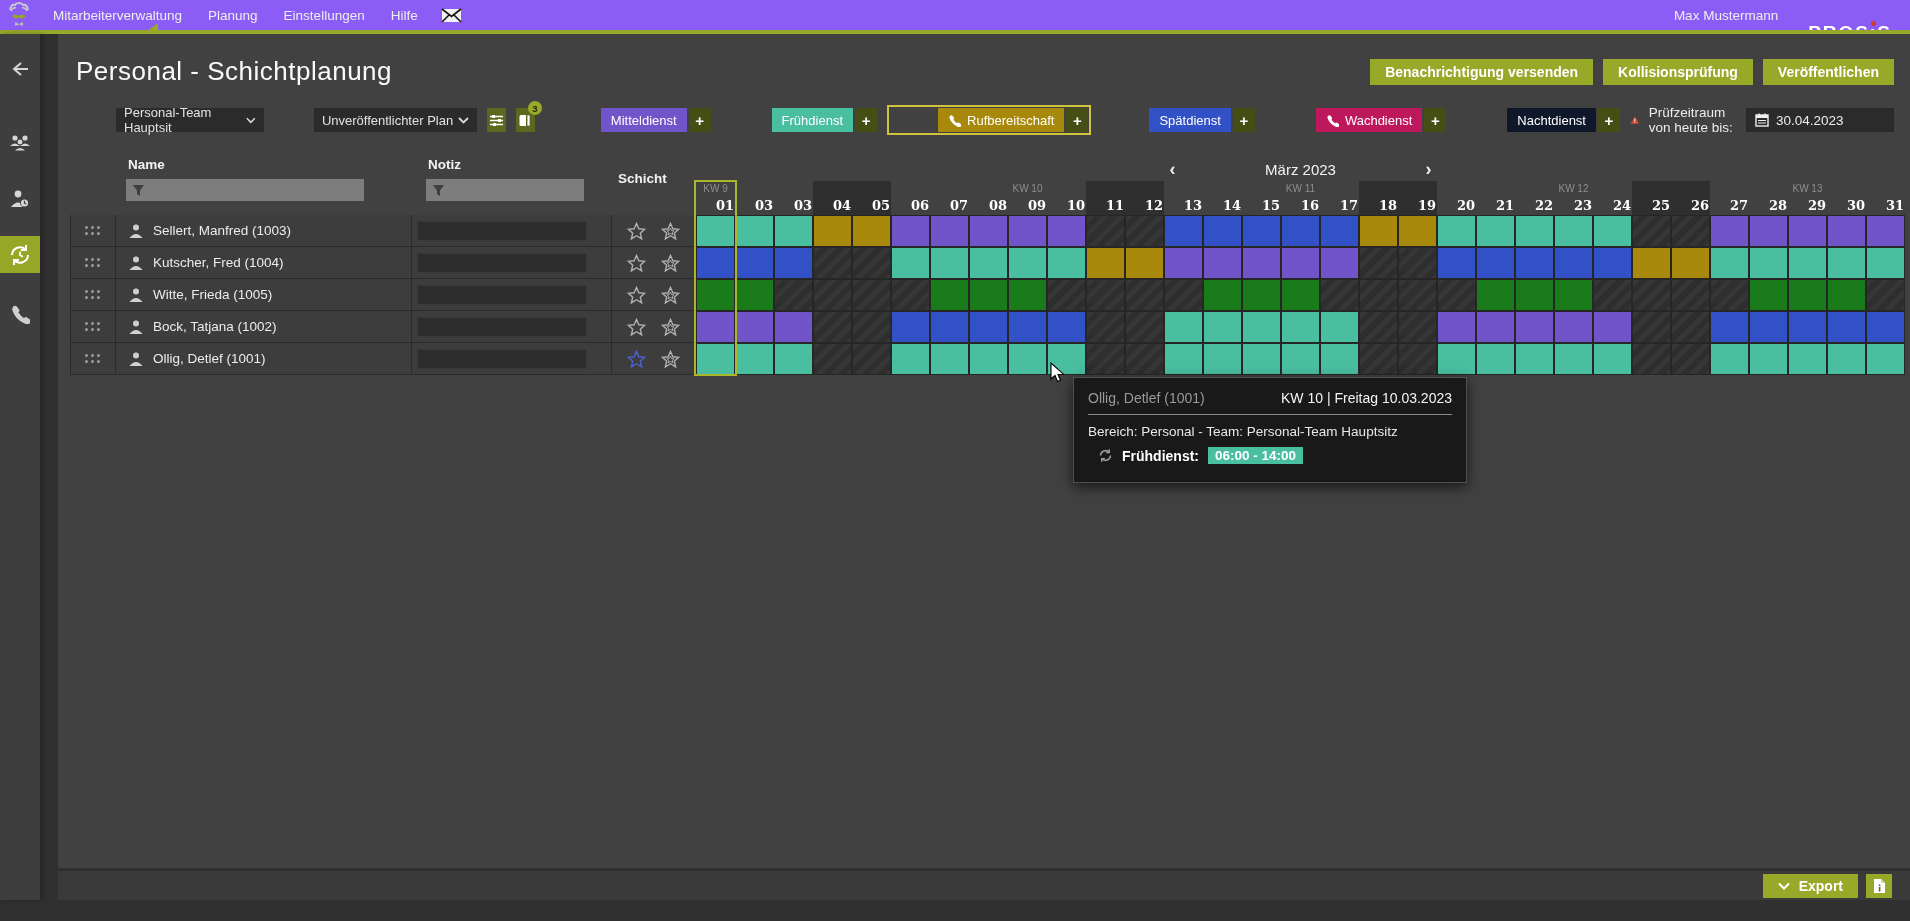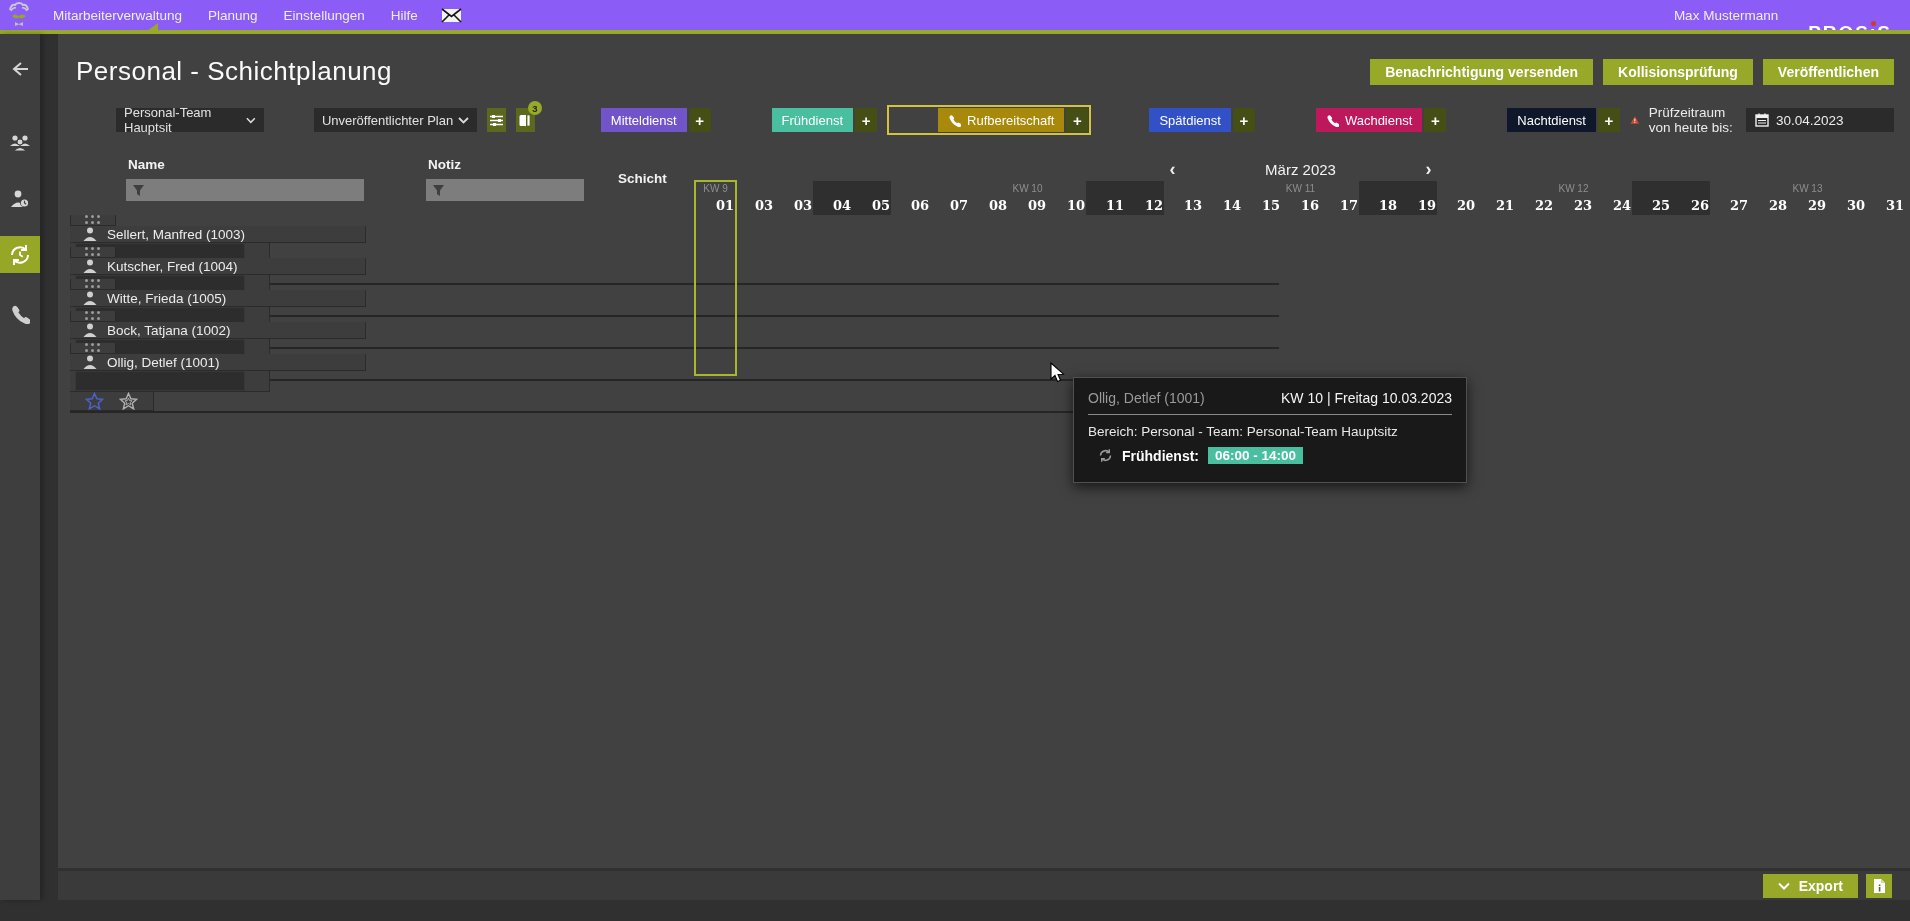--- a/index.html
+++ b/index.html
@@ -79,21 +79,21 @@
   .mnav .arrow { font-size:18px; font-weight:bold; color:#efefef; cursor:pointer; line-height:1; }
   .mlabel { font-size:15px; color:#f2f2f2; min-width:90px; text-align:center; }
   .dayhead { position:absolute; top:24px; left:0; display:grid; grid-template-columns:repeat(31,39px); height:34px; }
   .dh { position:relative; cursor:pointer; }
   .dh.we { background:#2f2f2f; }
   .dh .kw { position:absolute; top:2px; left:50%; transform:translateX(-50%); width:60px;
     font-size:10px; color:#8e8e8e; text-align:center; pointer-events:none; }
   .dh .num { position:absolute; bottom:2px; width:100%; 
     font-family:"DejaVu Serif","Liberation Serif",serif; font-weight:bold; font-size:13px; color:#fff;padding-left:20px; }
 
-  .prow { display:flex; height:32px;flex-direction:column; }
+  .prow { display:flex; height:32px; }
   .cell { background:#3d3d3d; border-right:1px solid #2b2b2b; border-bottom:1px solid #2b2b2b;
     display:flex; align-items:center; }
   .c-handle { width:46px; justify-content:center; border-left:1px solid #2b2b2b; cursor:grab; }
   .c-name { width:296px; gap:9px; padding-left:12px; }
   .c-notiz { width:200px; padding-left:5px; }
   .c-star { width:84px; justify-content:center; gap:15px; }
   .name-txt { color:#ececec; font-size:13.5px; }
   .notiz-input { width:170px; height:20px; background:#2d2d2d; border:1px solid #383838; cursor:text; }
   .dots { display:grid; grid-template-columns:repeat(3,4px); grid-auto-rows:4px; gap:2px; }
   .dots i { width:3px; height:3px; border-radius:50%; background:#9c9c9c; }

